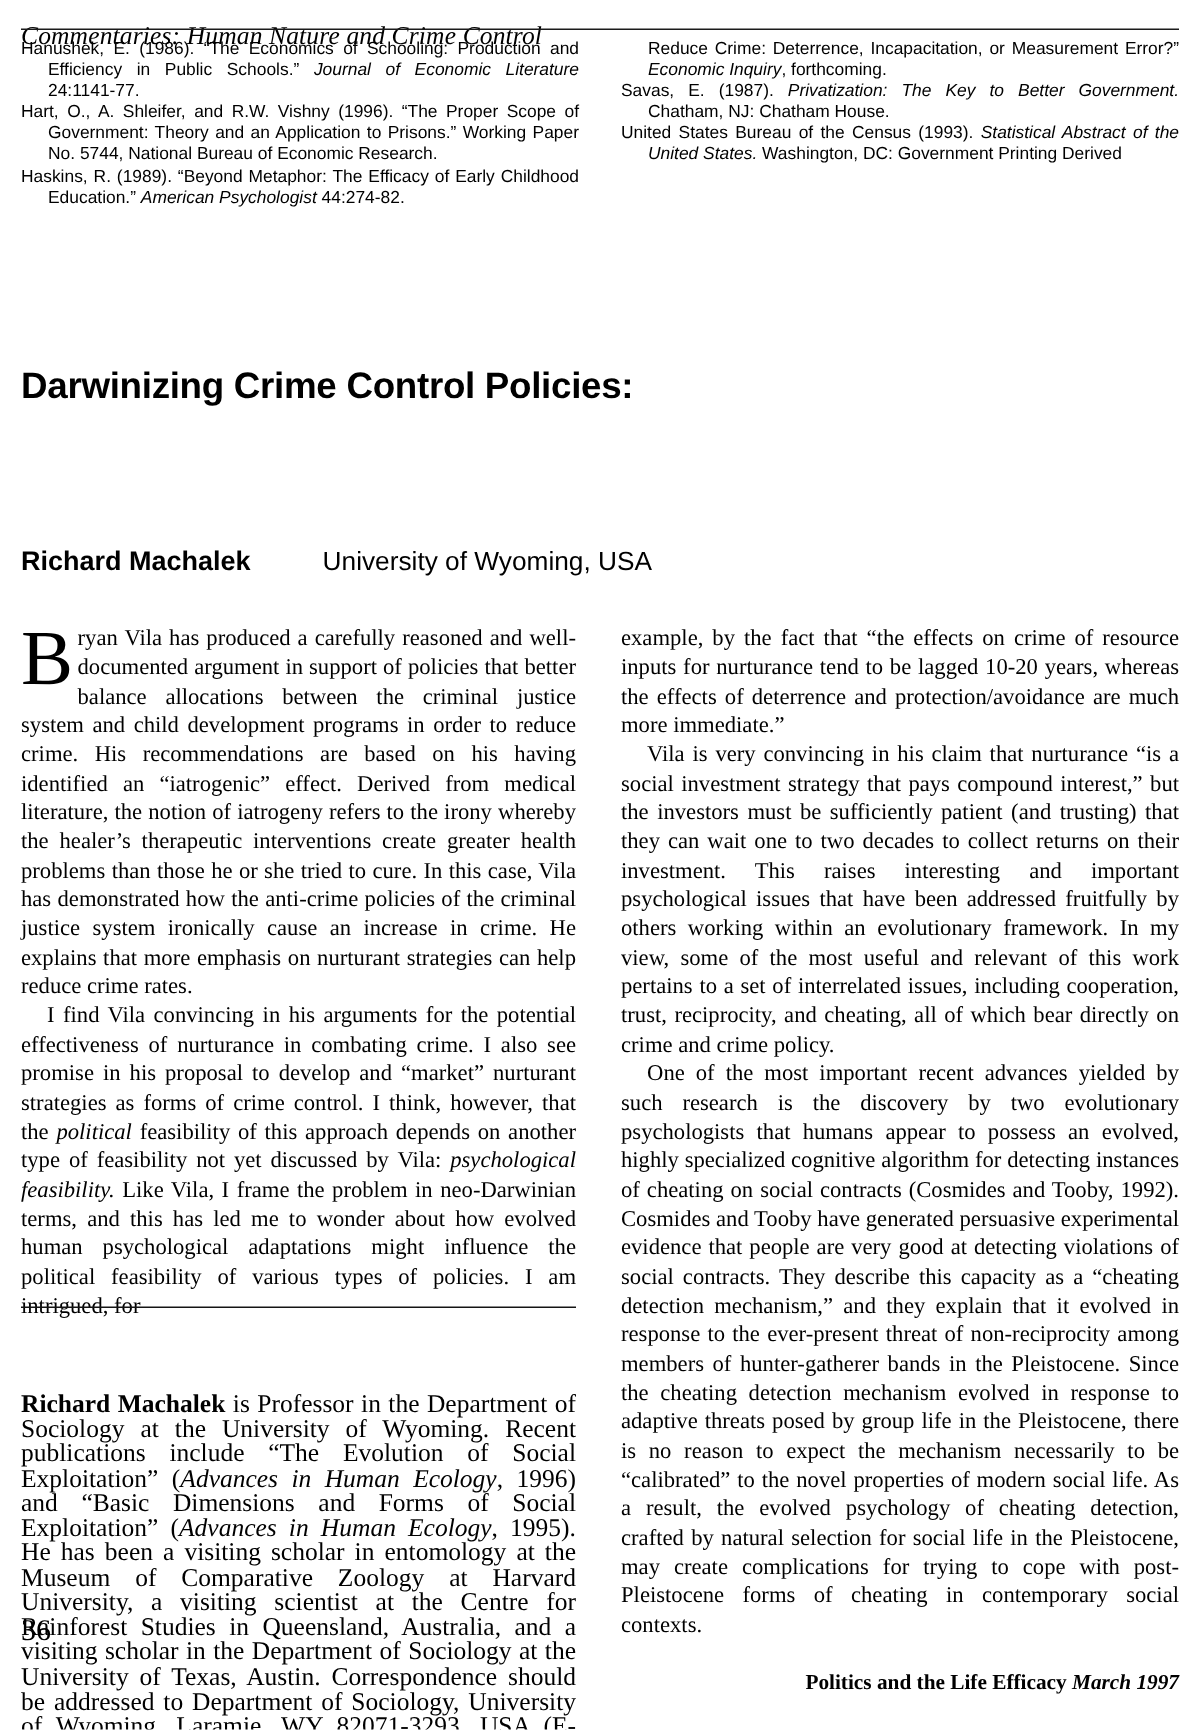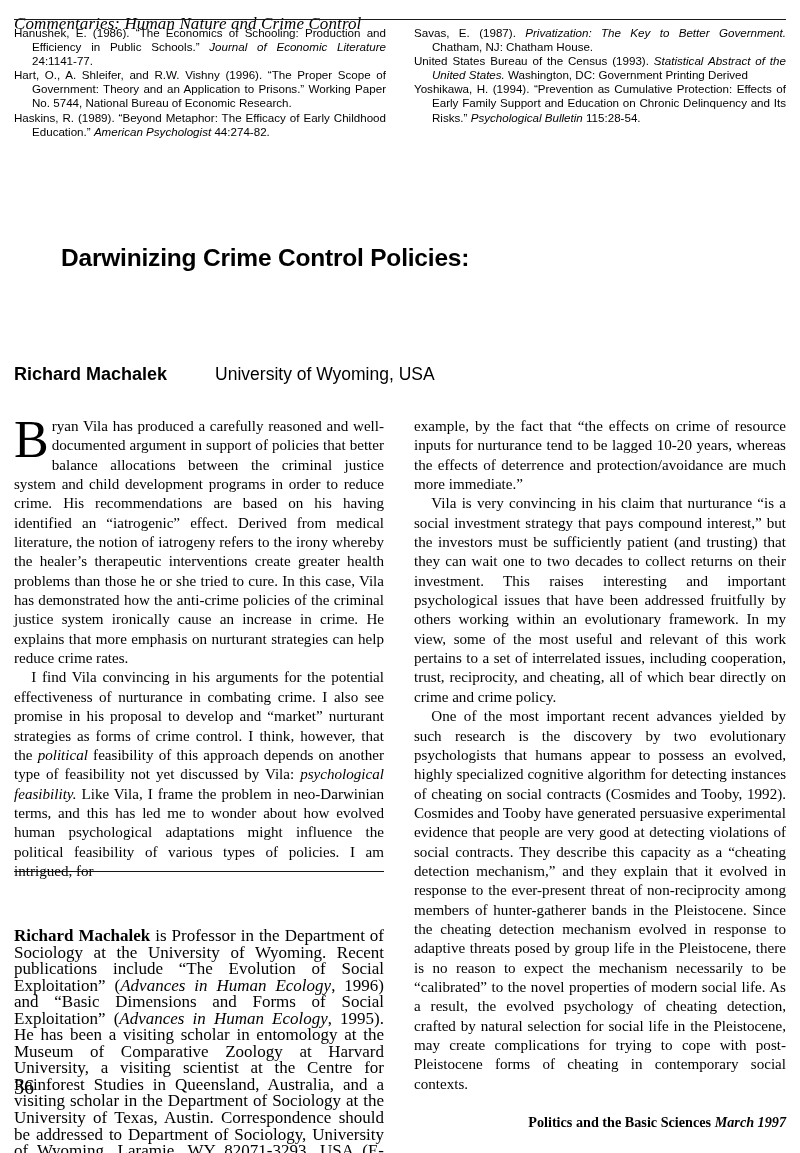--- a/index.html
+++ b/index.html
@@ -70,21 +70,20 @@
   .article-title {
     position: absolute;
     left: 14px;
     top: 227px;
     width: 560px;
     font-family: "Liberation Sans", sans-serif;
     font-weight: bold;
     font-size: 24.5px;
     line-height: 30px;
     letter-spacing: -0.2px;
-    margin-left: 47px;
   }
 
   
   .byline {
     position: absolute;
     left: 14px;
     top: 340px;
     width: 600px;
     font-family: "Liberation Sans", sans-serif;
     font-size: 17.5px;
@@ -185,23 +184,23 @@
   <div class="running-head">Commentaries: Human Nature and Crime Control</div>
   <div class="rule-head"></div>
 
   <div class="refs left">
     <div class="ref" id="ref-l0"><span>Hanushek, E. (1986). “The Economics of Schooling: Production and Efficiency in Public Schools.” </span><i>Journal of Economic Literature</i><span> 24:1141-77.</span></div>
     <div class="ref" id="ref-l1"><span>Hart, O., A. Shleifer, and R.W. Vishny (1996). “The Proper Scope of Government: Theory and an Application to Prisons.” Working Paper No. 5744, National Bureau of Economic Research.</span></div>
     <div class="ref" id="ref-l2"><span>Haskins, R. (1989). “Beyond Metaphor: The Efficacy of Early Childhood Education.” </span><i>American Psychologist</i><span> 44:274-82.</span></div>
   </div>
 
   <div class="refs right">
+    <div class="ref cont" id="ref-r0"><span>Reduce Crime: Deterrence, Incapacitation, or Measurement Error?” </span><i>Economic Inquiry</i><span>, forthcoming.</span></div>
     <div class="ref" id="ref-r1"><span>Savas, E. (1987). </span><i>Privatization: The Key to Better Government.</i><span> Chatham, NJ: Chatham House.</span></div>
     <div class="ref" id="ref-r2"><span>United States Bureau of the Census (1993). </span><i>Statistical Abstract of the United States.</i><span> Washington, DC: Government Printing Derived</span></div>
-    <div class="ref" id="ref-r3"><span>Yoshikawa, H. (1994). “Prevention as Cumulative Protection: Effects of Early Family Support and Education on Chronic Delinquency and Its Risks.” </span><i>Psychological Bulletin</i><span> 115:28-54.</span></div>
   </div>
 
   <h1 class="article-title">
     <span>Darwinizing Crime Control Policies:</span><br>
   </h1>
 
   <div class="byline">
     <span class="author">Richard Machalek</span><span class="affil">University of Wyoming, USA</span>
   </div>
 
@@ -214,17 +213,17 @@
     <p class="first">example, by the fact that “the effects on crime of resource inputs for nurturance tend to be lagged 10-20 years, whereas the effects of deterrence and protection/avoidance are much more immediate.”</p>
     <p>Vila is very convincing in his claim that nurturance “is a social investment strategy that pays compound interest,” but the investors must be sufficiently patient (and trusting) that they can wait one to two decades to collect returns on their investment. This raises interesting and important psychological issues that have been addressed fruitfully by others working within an evolutionary framework. In my view, some of the most useful and relevant of this work pertains to a set of interrelated issues, including cooperation, trust, reciprocity, and cheating, all of which bear directly on crime and crime policy.</p>
     <p>One of the most important recent advances yielded by such research is the discovery by two evolutionary psychologists that humans appear to possess an evolved, highly specialized cognitive algorithm for detecting instances of cheating on social contracts (Cosmides and Tooby, 1992). Cosmides and Tooby have generated persuasive experimental evidence that people are very good at detecting violations of social contracts. They describe this capacity as a “cheating detection mechanism,” and they explain that it evolved in response to the ever-present threat of non-reciprocity among members of hunter-gatherer bands in the Pleistocene. Since the cheating detection mechanism evolved in response to adaptive threats posed by group life in the Pleistocene, there is no reason to expect the mechanism necessarily to be “calibrated” to the novel properties of modern social life. As a result, the evolved psychology of cheating detection, crafted by natural selection for social life in the Pleistocene, may create complications for trying to cope with post-Pleistocene forms of cheating in contemporary social contexts.</p>
   </div>
 
   <div class="bio-rule"></div>
   <div class="bio" id="bio-block"><b>Richard Machalek</b><span> is Professor in the Department of Sociology at the University of Wyoming. Recent publications include “The Evolution of Social Exploitation” (</span><i>Advances in Human Ecology</i><span>, 1996) and “Basic Dimensions and Forms of Social Exploitation” (</span><i>Advances in Human Ecology</i><span>, 1995). He has been a visiting scholar in entomology at the Museum of Comparative Zoology at Harvard University, a visiting scientist at the Centre for Rainforest Studies in Queensland, Australia, and a visiting scholar in the Department of Sociology at the University of Texas, Austin. Correspondence should be addressed to Department of Sociology, University of Wyoming, Laramie, WY 82071-3293, USA (E-mail: MACHALEK@UWYO.EDU).</span></div>
 
   <div class="folio">36</div>
   <div class="footer-right">
-    <span>Politics and the Basic Sciences</span>
+    <span>Politics and the Life Efficacy</span>
     <span class="issue">March 1997</span>
   </div>
 
 </div>
 
 </body></html>

